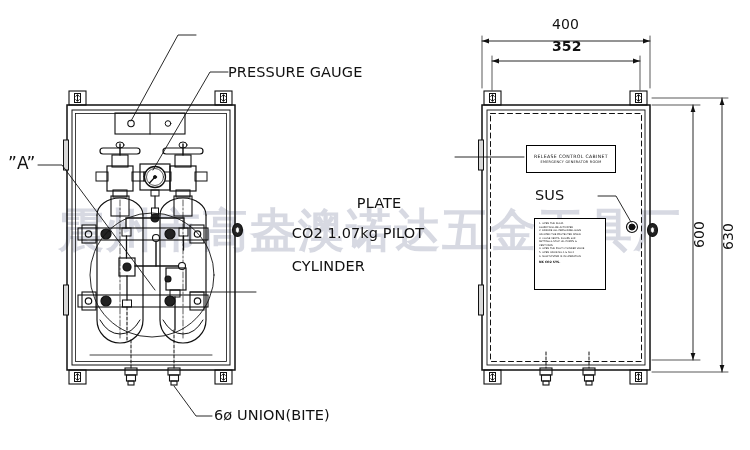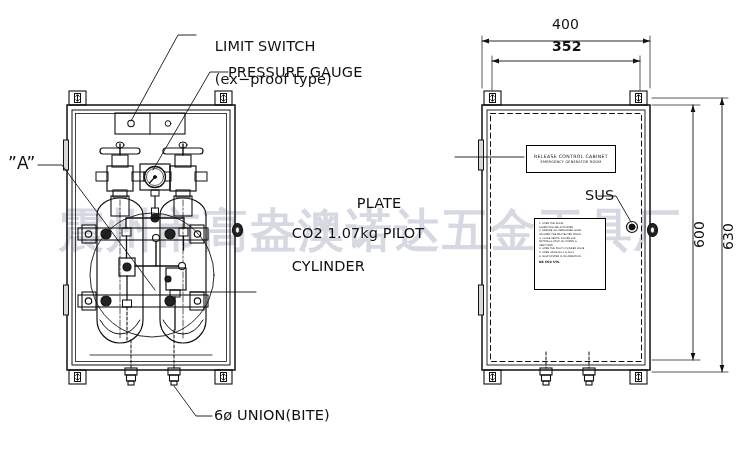--- a/index.html
+++ b/index.html
@@ -237,43 +237,39 @@
       <path d="M722 98 l-2.4 7 h4.8 z" fill="#111" stroke="none"></path>
       <path d="M722 372 l-2.4 -7 h4.8 z" fill="#111" stroke="none"></path>
 
       <path d="M455 157 L524 157" stroke-width="0.9"></path>
 
       <path d="M598 196 L616 196 L631 222" stroke-width="0.9"></path>
 
     </g>
   </svg>
 
-  <div class="lbl lbl-main" style="left:196px;top:22px;">
-    <span>LIMIT SWITCH</span><br>
-    <span>(ex−proof type)</span>
-  </div>
 
   <div class="lbl lbl-main" style="left:228px;top:64px;">PRESSURE GAUGE</div>
 
   <div class="lbl lbl-main" style="left:8px;top:154px;font-size:17px;">”A”</div>
 
   <div class="lbl lbl-main" style="left:273px;top:209px;">
     <span>CO2 1.07kg PILOT</span><br>
     <span>CYLINDER</span>
   </div>
 
 
   <div class="lbl lbl-main" style="left:214px;top:407px;">6ø UNION(BITE)</div>
 
   <div class="lbl lbl-main" style="left:338px;top:146px;">
     <br>
     <span>PLATE</span><br>
   </div>
 
-  <div class="lbl lbl-main" style="left:585px;top:187px;text-align:center;">SUS</div>
+  <div class="lbl lbl-main" style="left:535px;top:187px;text-align:center;">SUS</div>
 
   <div class="lbl lbl-dim" style="left:552px;top:17px;">400</div>
 
   <div class="lbl lbl-dim" style="left:552px;top:39px;font-weight:bold;">352</div>
 
   <div class="lbl lbl-dim rot" style="left:692px;top:248px;transform:rotate(-90deg);">600</div>
 
   <div class="lbl lbl-dim rot" style="left:721px;top:250px;transform:rotate(-90deg);">630</div>
 
   <div class="plate" style="left:526px;top:145px;width:88px;height:26px;">

